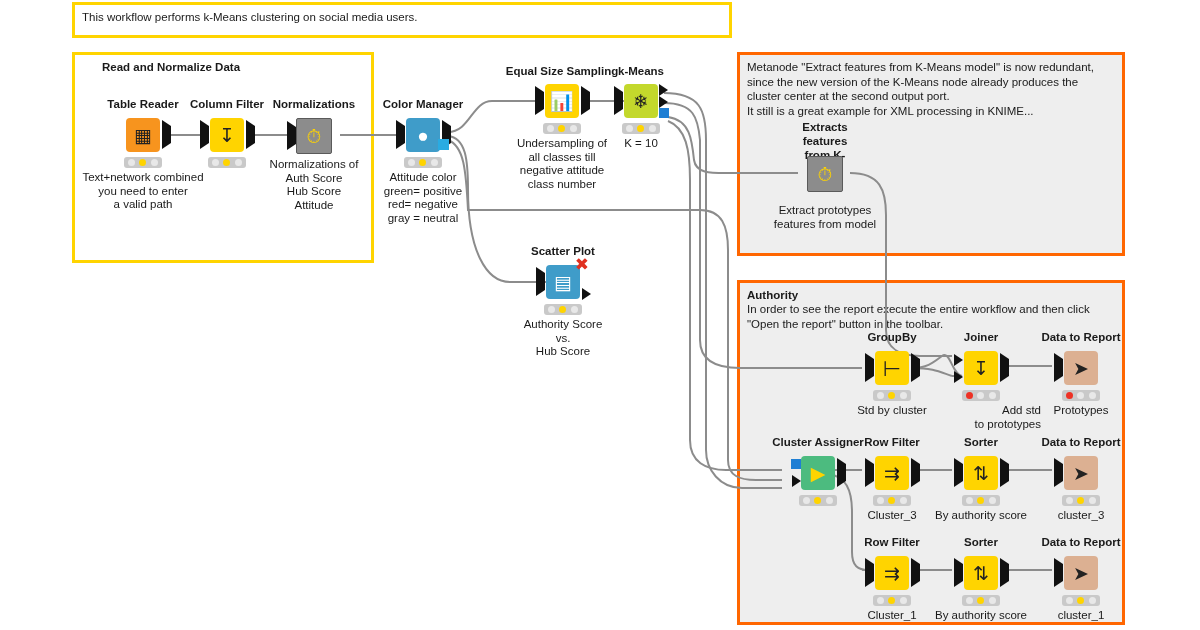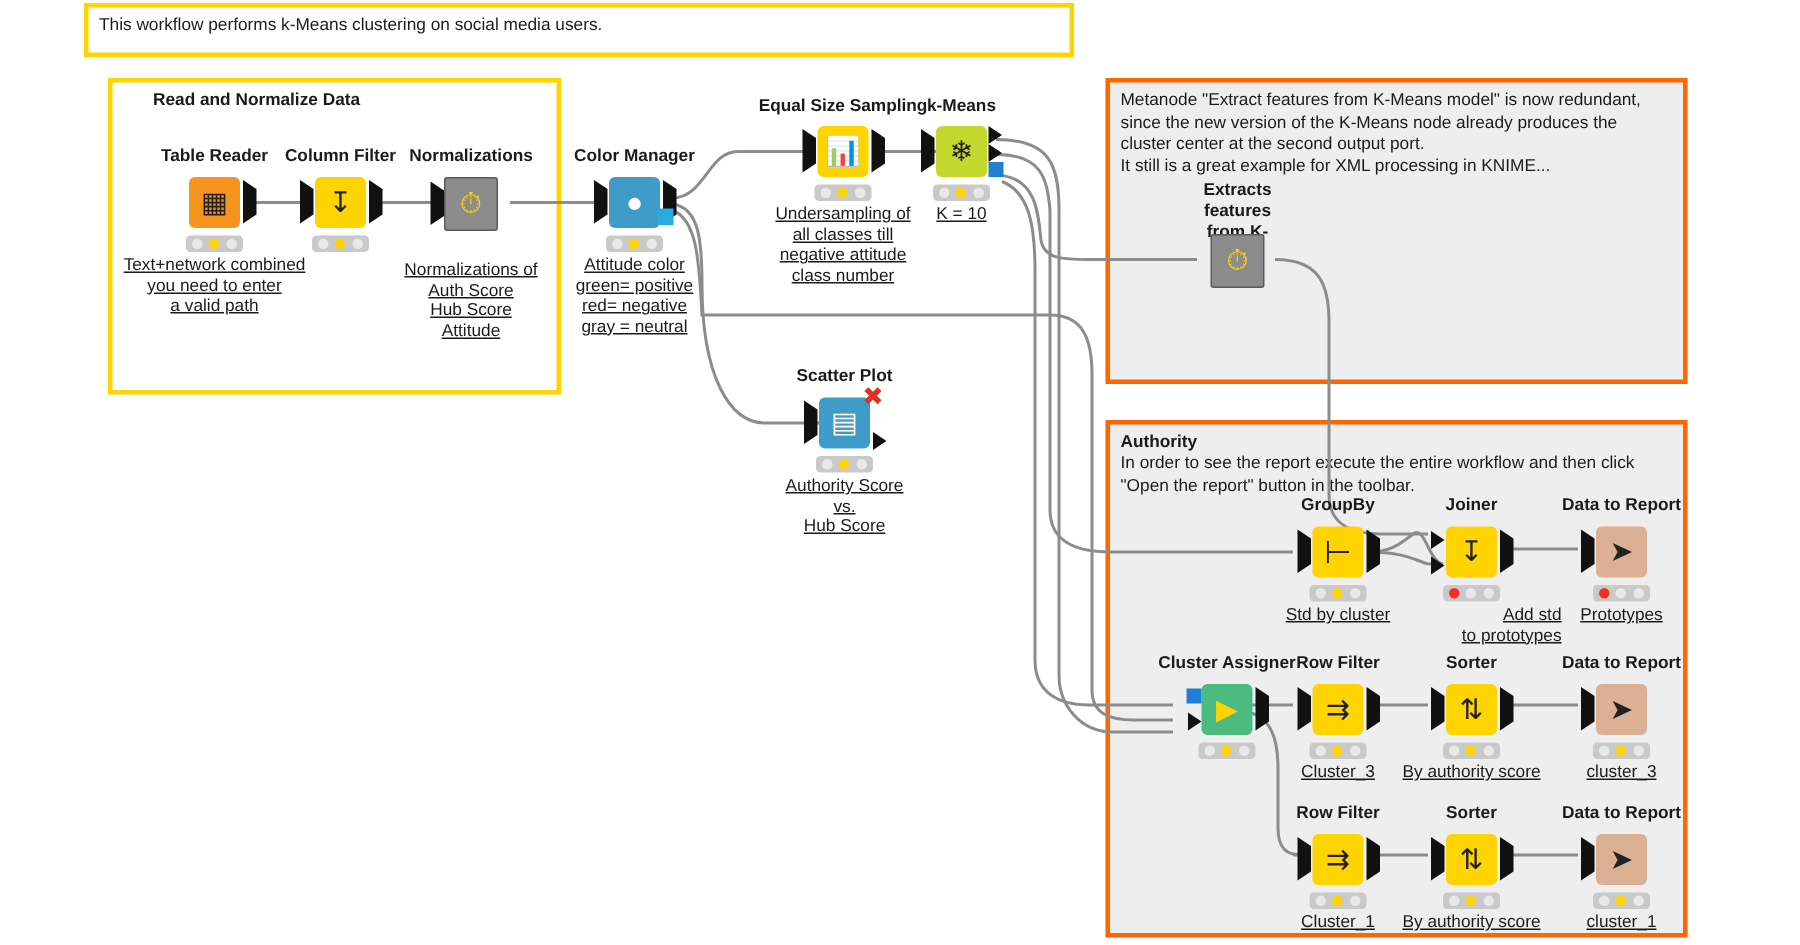--- a/index.html
+++ b/index.html
@@ -25,21 +25,21 @@
   .node-title{font-weight:bold;font-size:11.5px;line-height:13px;white-space:nowrap;
               position:absolute;left:50%;transform:translateX(-50%);top:-20px;}
   .node-body{position:relative;width:34px;height:34px;margin:0 auto;border-radius:4px;
              display:flex;align-items:center;justify-content:center;}
   .node-body.square{border-radius:2px;}
   .node-status{width:38px;height:11px;margin:5px auto 0;background:#C9C9C9;border-radius:3px;
                display:flex;align-items:center;justify-content:space-around;padding:0 2px;box-sizing:border-box;}
   .lamp{width:7px;height:7px;border-radius:50%;background:#E8E8E8;}
   .lamp.red{background:#EE3124;}
   .lamp.yellow{background:#FFD400;}
-  .node-sub{font-size:11.5px;line-height:13.5px;margin-top:3px;white-space:pre-line;text-decoration:underline;}
+  .node-sub{font-size:11.5px;line-height:13.5px;margin-top:3px;white-space:pre-line;}
 
   
   .port{position:absolute;top:50%;}
   .port.in{left:-10px;transform:translateY(-50%);}
   .port.out{right:-11px;transform:translateY(-50%);}
   .tri{width:0;height:0;border-top:6px solid transparent;border-bottom:6px solid transparent;
        border-left:9px solid #111111;}
   .sq{width:10px;height:10px;background:#1F7FD4;}
   .dot{width:9px;height:9px;border-radius:50%;background:#E03020;}
 
@@ -52,21 +52,21 @@
   .xmark{position:absolute;right:-9px;top:-9px;font-weight:bold;color:#E03020;font-size:17px;
          line-height:17px;}
 
   
   .g{font-size:19px;line-height:19px;color:#222;}
   .metanode{background:#8C8C8C;border:1px solid #5a5a5a;border-radius:2px;}
 </style>
 </head>
 <body>
 
-<div class="annot yellow annot-pad" style="left:56px;top:2px;width:660px;height:36px;">
+<div class="annot yellow annot-pad" style="left:72px;top:2px;width:660px;height:36px;">
   <div class="annot-text">This workflow performs k-Means clustering on social media users.</div>
 </div>
 
 <div class="annot yellow-group annot-pad" style="left:72px;top:52px;width:302px;height:211px;padding-left:27px;">
   <div class="annot-title">Read and Normalize Data</div>
 </div>
 
 <div class="annot orange annot-pad" style="left:737px;top:52px;width:388px;height:204px;">
   <div class="annot-text">Metanode "Extract features from K-Means model" is now redundant, since the new version of the K-Means node already produces the cluster center at the second output port.
 It still is a great example for XML processing in KNIME...</div>
@@ -153,21 +153,21 @@
   </div>
 </div>
 
 <div class="node" style="left:314px;top:118px;">
   <div class="node-title">Normalizations</div>
   <div class="node-body metanode square" style="background:#8C8C8C;">
     <span class="g" style="color:#FFD400;">⏱</span>
     <span class="port in"><span class="tri"></span></span>
     <span class="port out" style="right:-6px;"><span class="dot" style="background:#FFD400;"></span></span>
   </div>
-  <div class="node-sub" style="margin-top:20px;">Normalizations of
+  <div class="node-sub" style="margin-top:4px;">Normalizations of
 Auth Score
 Hub Score
 Attitude</div>
 </div>
 
 <div class="node" style="left:423px;top:118px;">
   <div class="node-title">Color Manager</div>
   <div class="node-body" style="background:#3F9CC9;">
     <span class="g" style="color:#ffffff;">●</span>
     <span class="port in"><span class="tri"></span></span>
@@ -223,20 +223,22 @@
 </div>
 
 <div class="node" style="left:825px;top:156px;">
   <div class="node-title" style="top:-36px;white-space:pre-line;line-height:14px;">Extracts features
 from K-Means model</div>
   <div class="node-body metanode square" style="background:#8C8C8C;">
     <span class="g" style="color:#FFD400;">⏱</span>
     <span class="port in" style="left:-13px;"><span class="sq"></span></span>
     <span class="port out" style="right:-8px;"><span class="dot"></span></span>
   </div>
+  <div class="node-sub" style="margin-top:12px;">Extract prototypes
+features from model</div>
 </div>
 
 <div class="node" style="left:563px;top:265px;">
   <div class="node-title">Scatter Plot</div>
   <div class="node-body" style="background:#3F9CC9;">
     <span class="g" style="color:#ffffff;">▤</span>
     <span class="port in"><span class="tri"></span></span>
     <span style="position:absolute;right:-11px;bottom:-1px;">
         <span class="tri" style="display:block;"></span>
       </span>

